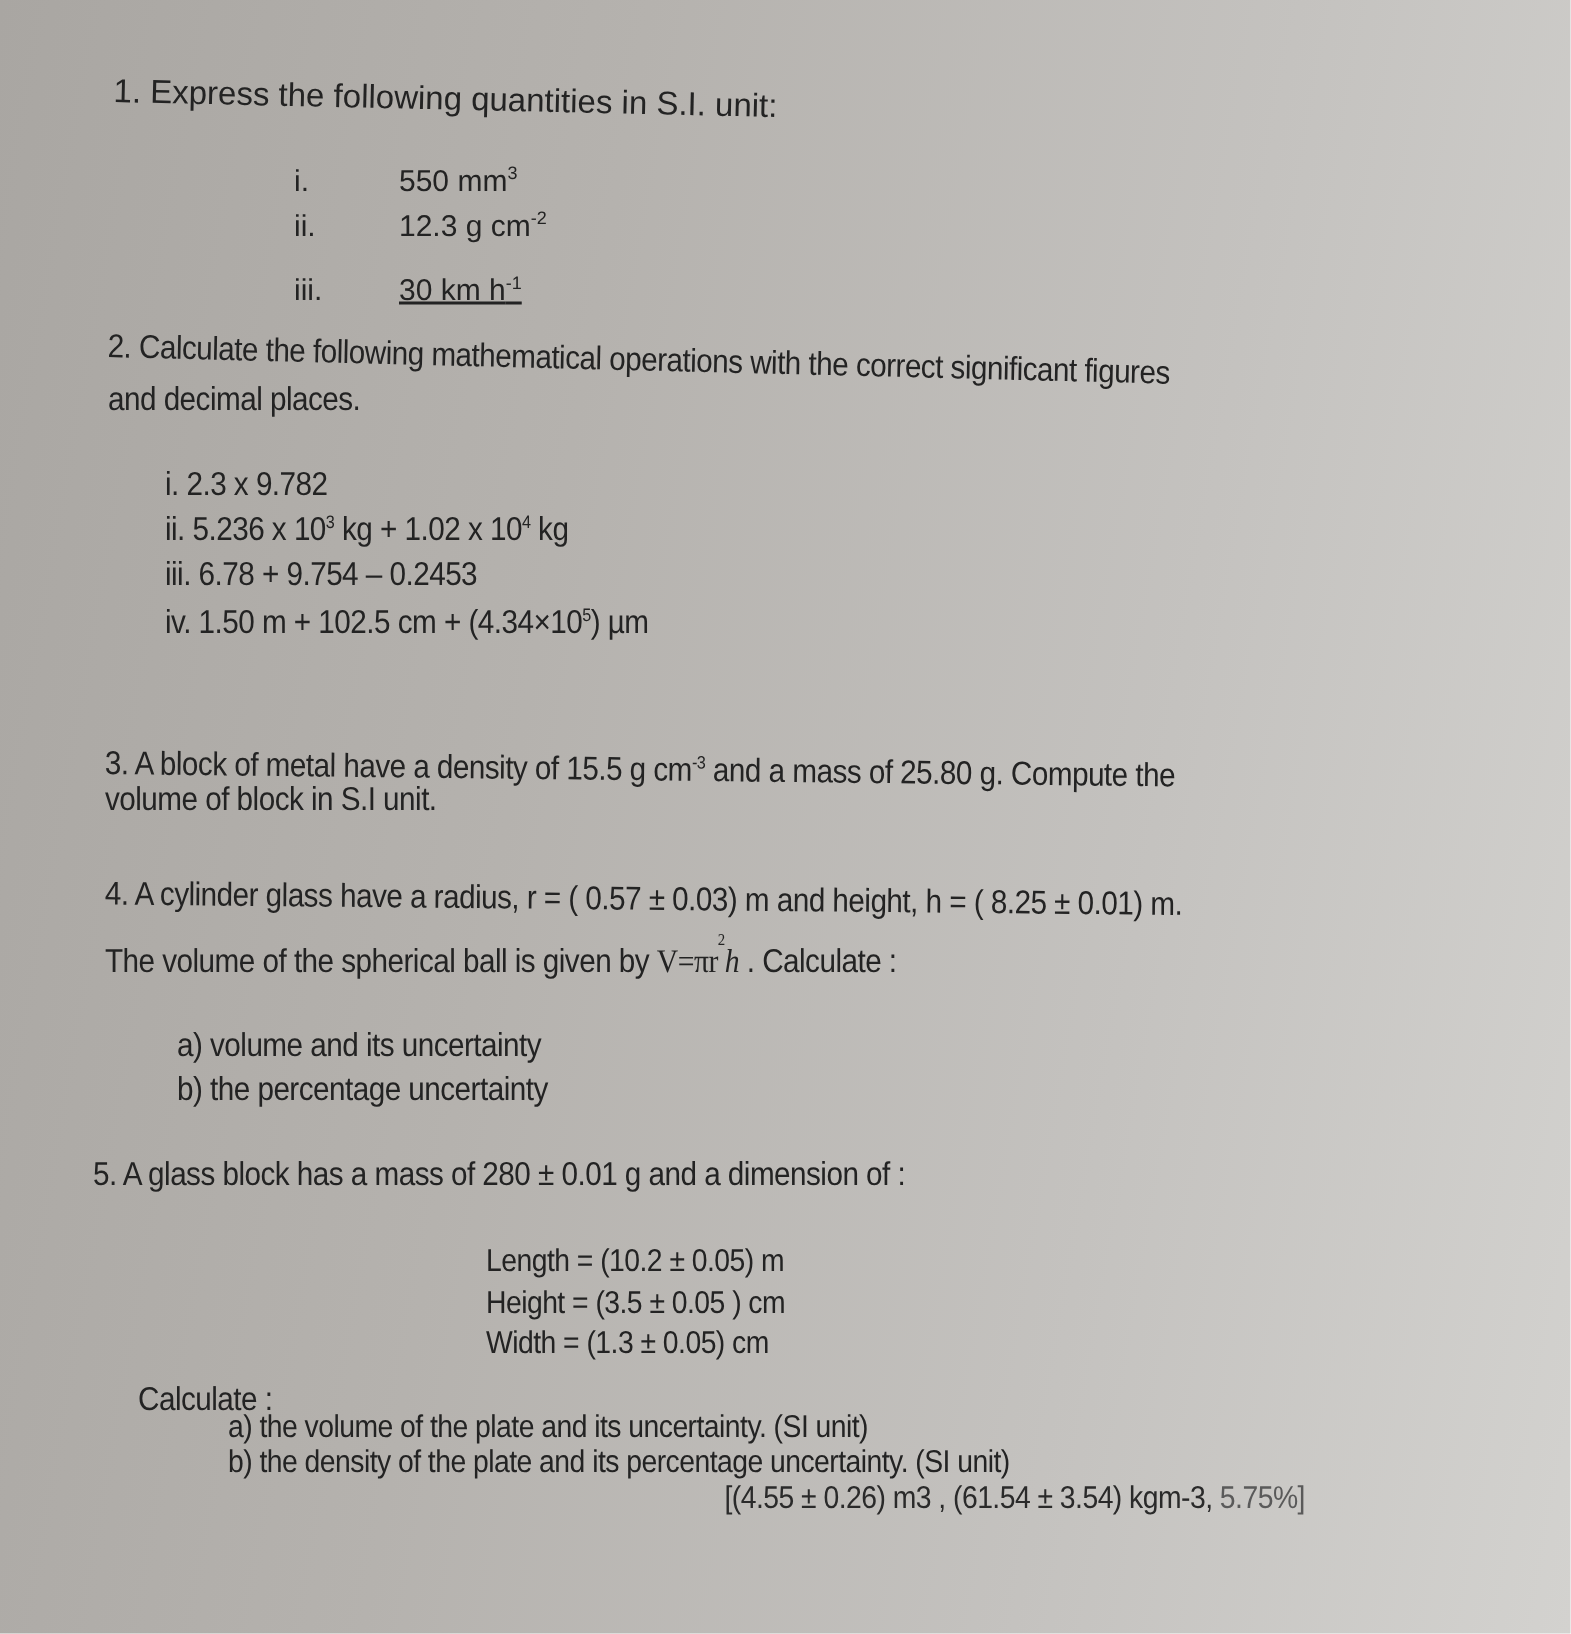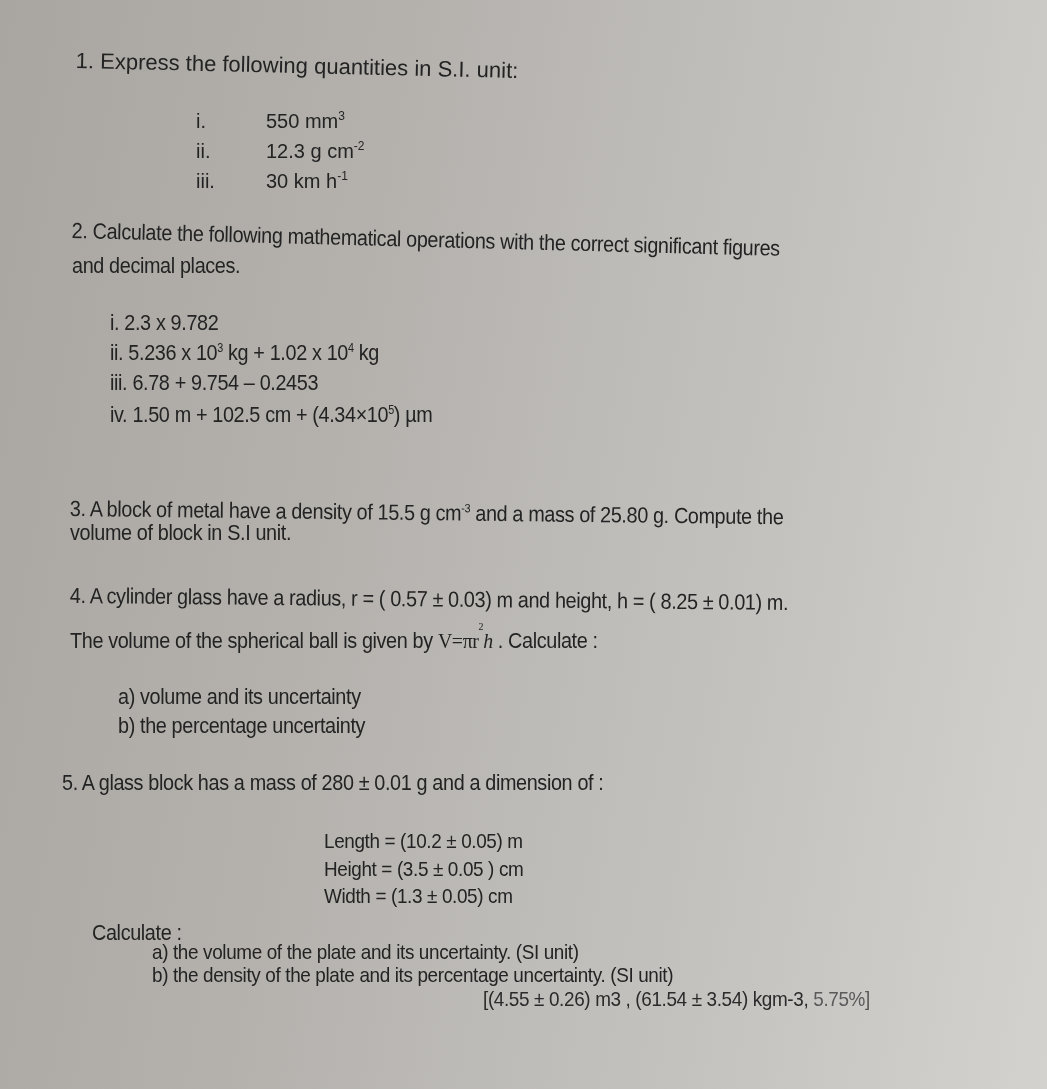--- a/index.html
+++ b/index.html
@@ -26,21 +26,21 @@
 <div class="page">
 
   <div class="abs q" style="left:76px; top:48px; font-size:22px; transform:rotate(1.3deg); transform-origin:left top;">1. Express the following quantities in S.I. unit:</div>
 
   <div class="abs q" style="left:196px; top:110px; font-size:20px;">
     <span class="roman" style="width:70px">i.</span><span>550 mm</span><sup>3</sup>
   </div>
   <div class="abs q" style="left:196px; top:140px; font-size:20px;">
     <span class="roman" style="width:70px">ii.</span><span>12.3  g cm</span><sup>-2</sup>
   </div>
-  <div class="abs q" style="left:196px; top:170px; font-size:20px;">
+  <div class="abs q" style="left:196px; top:183px; font-size:20px;text-decoration:underline;">
     <span class="roman" style="width:70px">iii.</span><span>30 km h</span><sup>-1</sup>
   </div>
 
   <div class="abs cond" style="left:72px; top:218px; font-size:22px; transform:scaleX(0.9) rotate(1.3deg);">2. Calculate the following mathematical operations with the correct significant figures</div>
   <div class="abs cond" style="left:72px; top:253px; font-size:22px;">and decimal places.</div>
 
   <div class="abs cond" style="left:110px; top:310px; font-size:22px;">i. 2.3 x 9.782</div>
   <div class="abs cond" style="left:110px; top:340px; font-size:22px;">
     <span>ii. 5.236 x 10</span><sup>3</sup><span> kg + 1.02 x 10</span><sup>4</sup><span> kg</span>
   </div>

